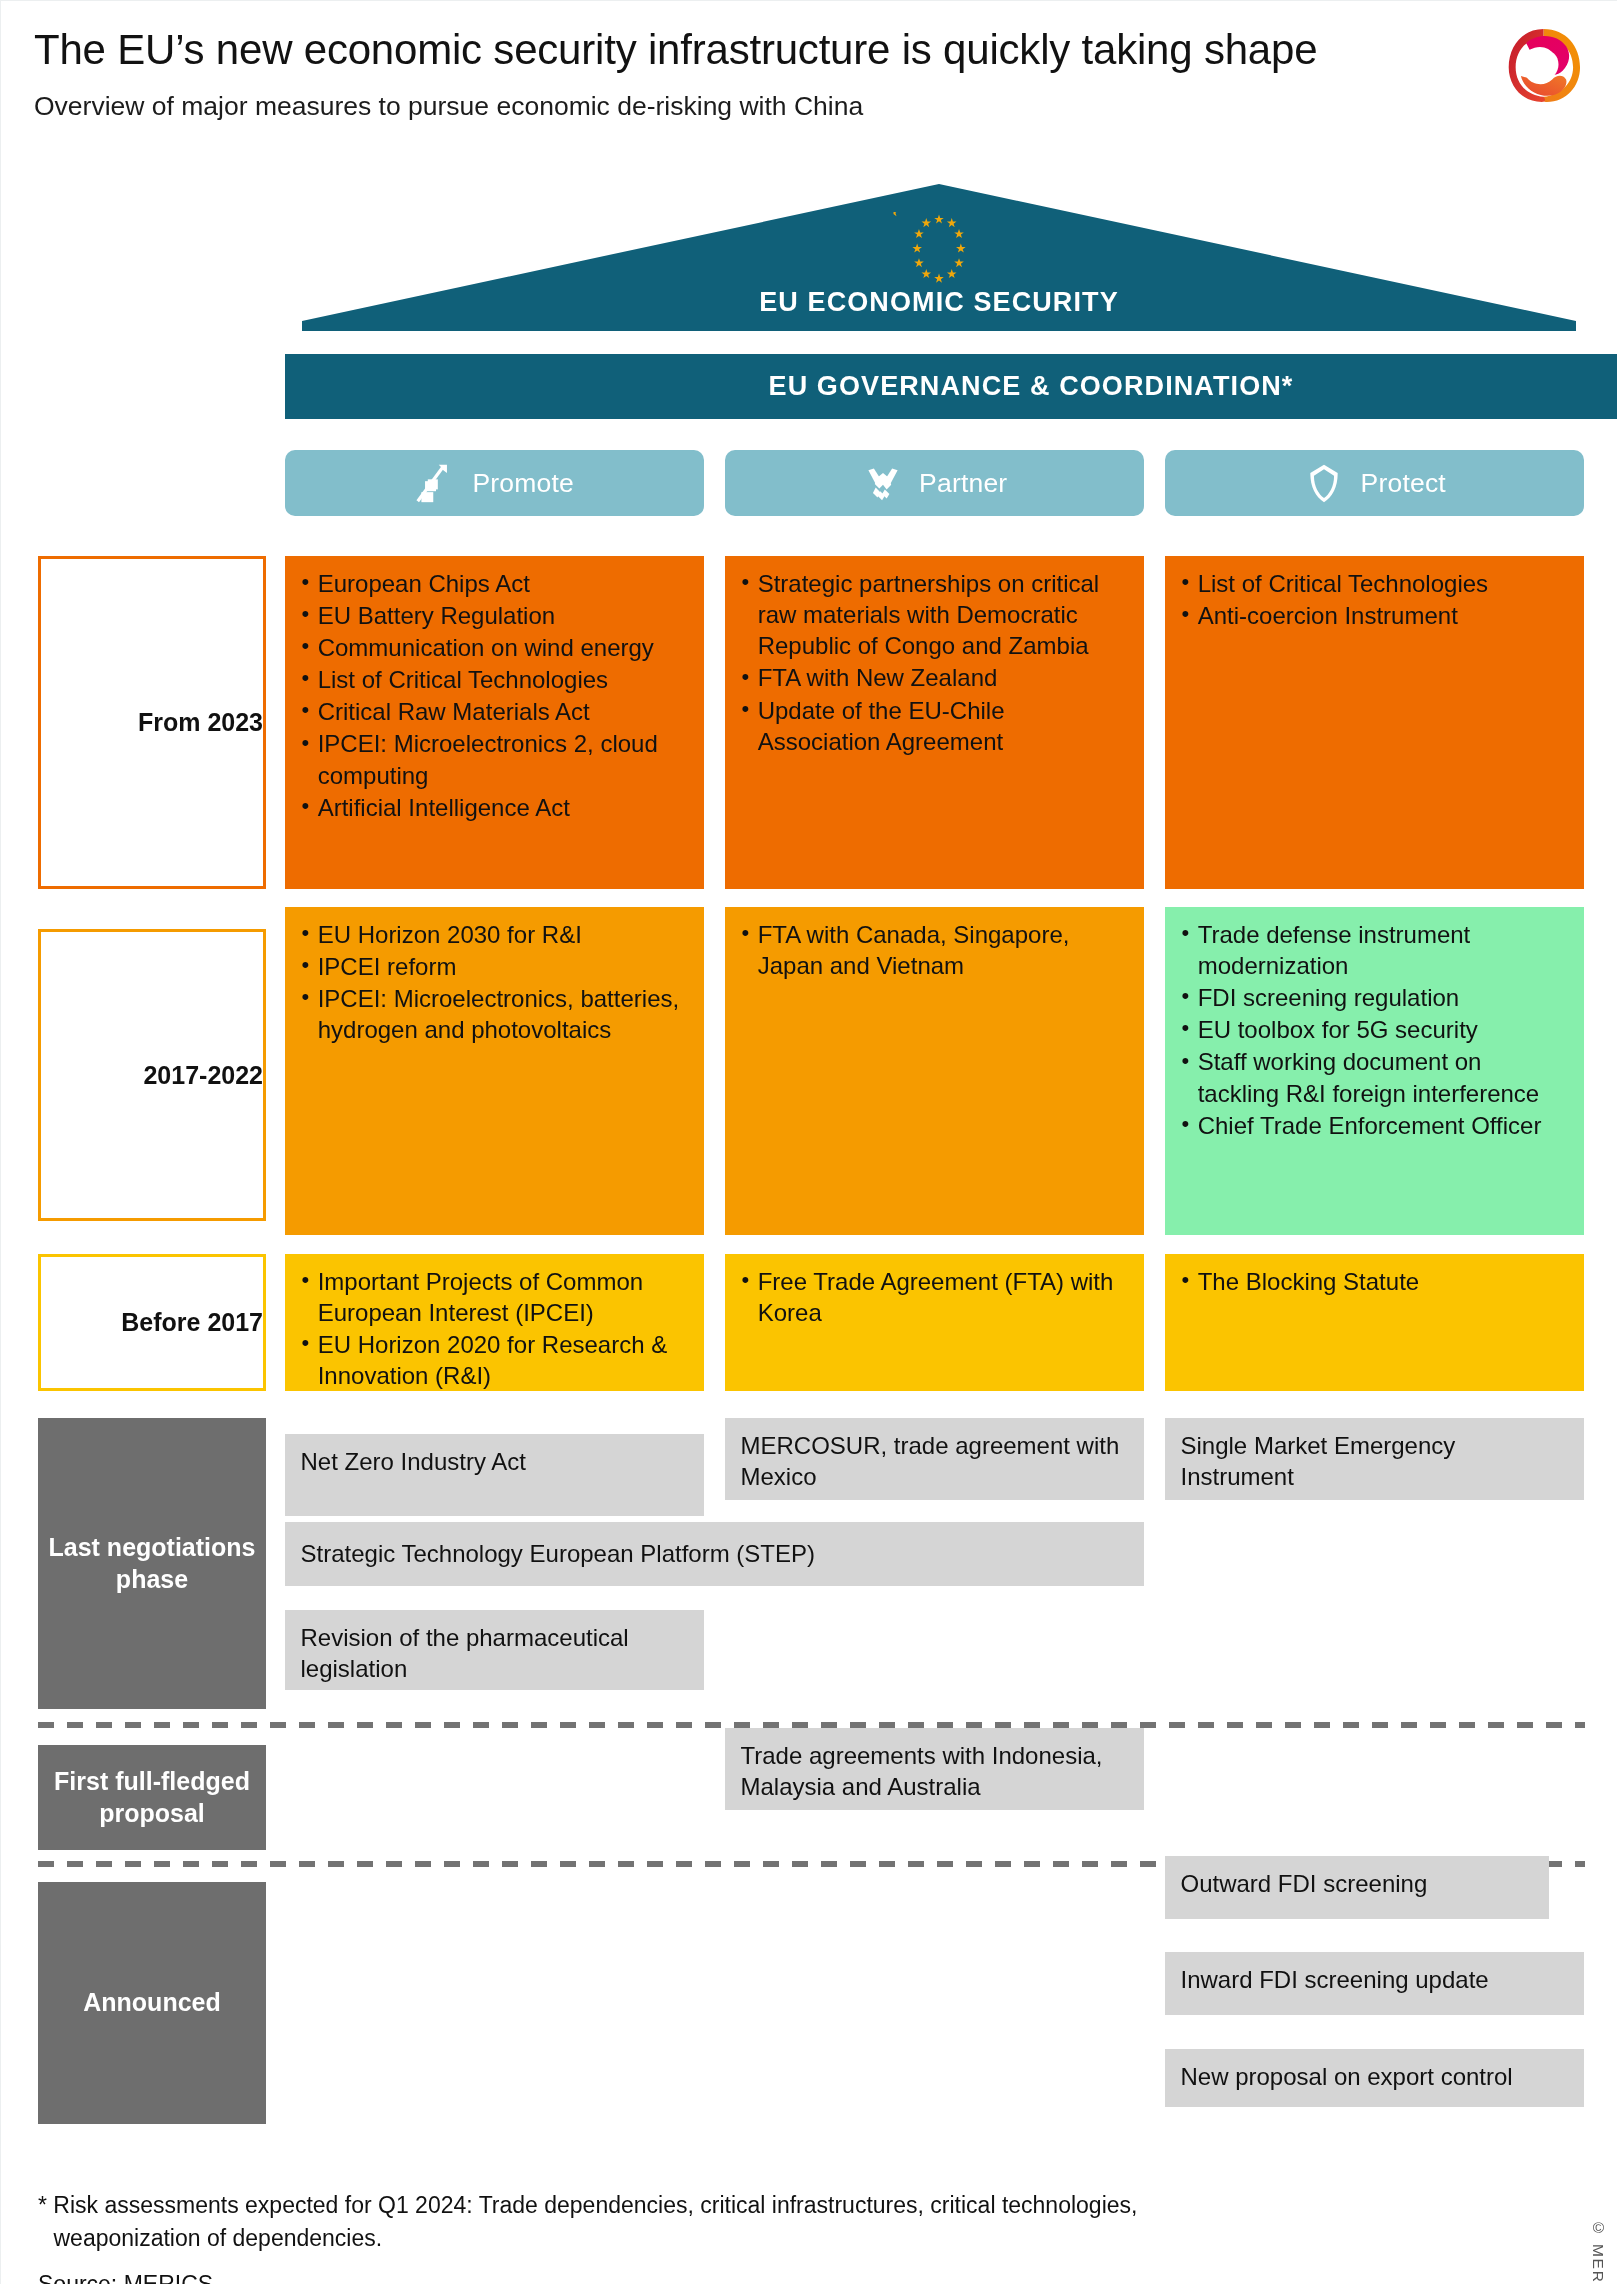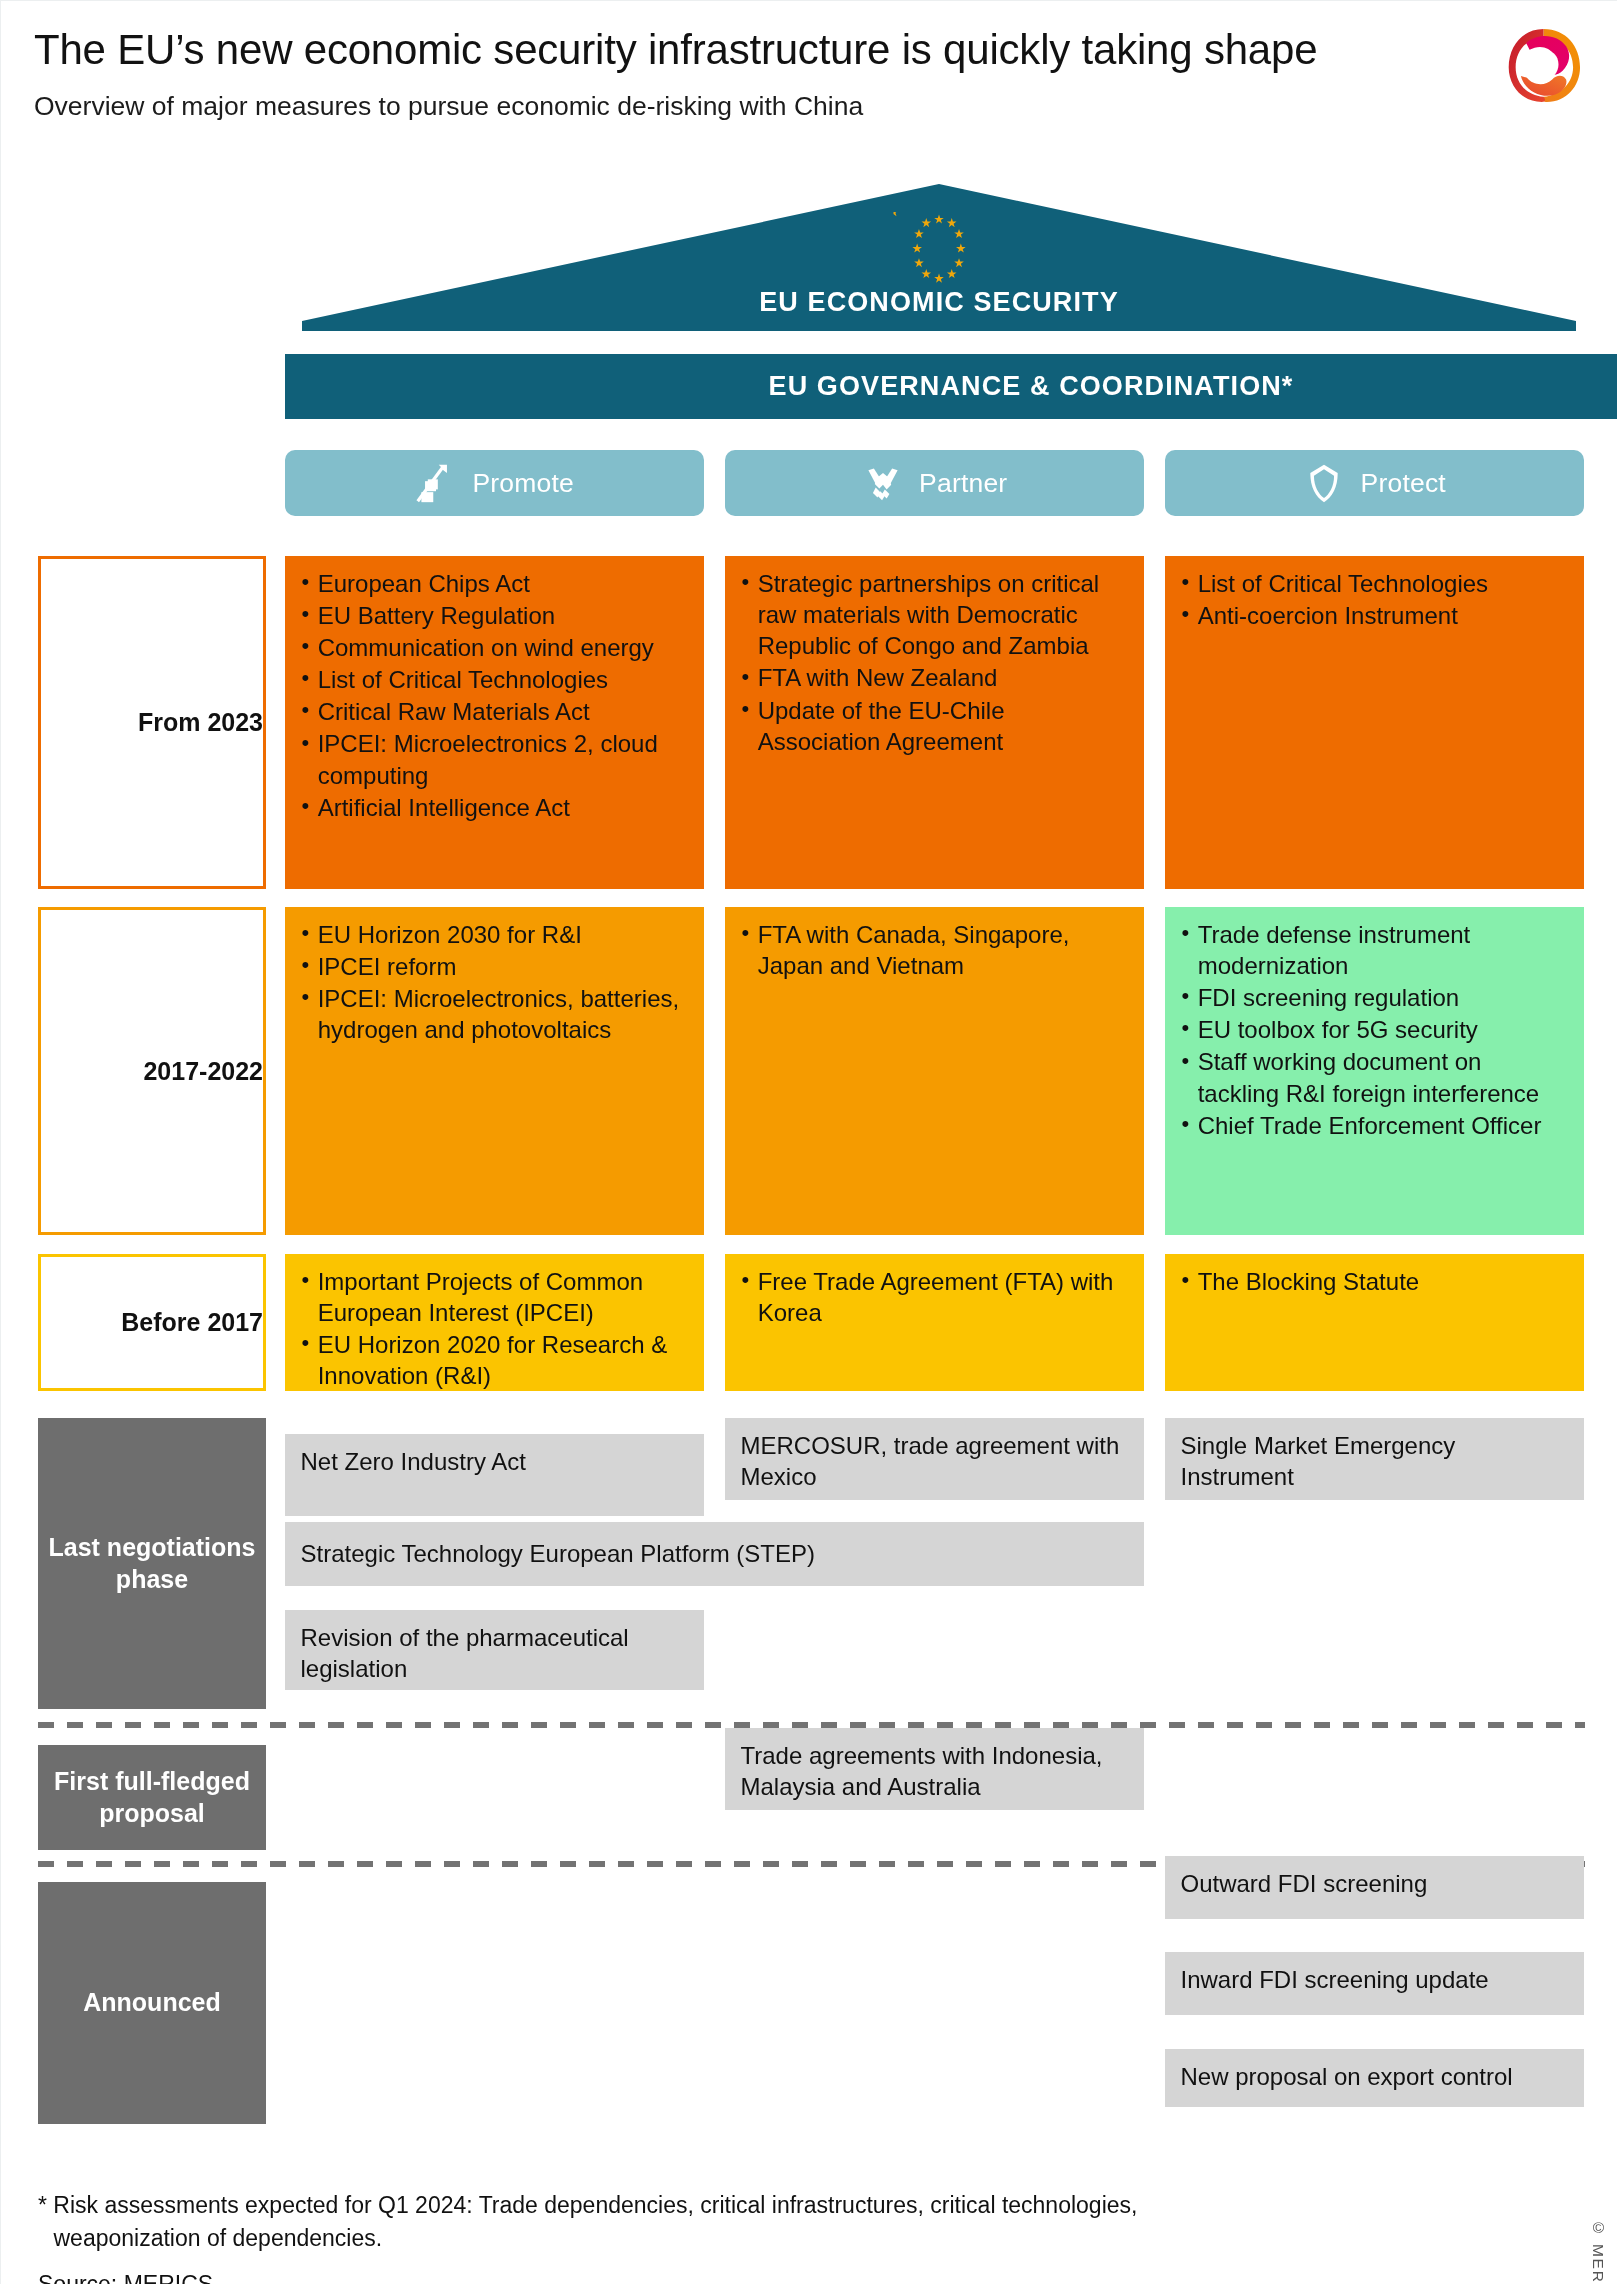--- a/index.html
+++ b/index.html
@@ -240,21 +240,21 @@
   </div>
   <div class="cell" style="left:1164px;top:555px;width:419px;height:333px;background:#EE6C00;">
     <div class="cell-inner">
         <ul>
       <li>List of Critical Technologies</li>
       <li>Anti-coercion Instrument</li>
     </ul>
       </div>
   </div>
 
-  <div class="rowlabel" style="top:906px;height:328px;border:3.2px solid #F59B00;">
+  <div class="rowlabel" style="top:928px;height:292px;border:3.2px solid #F59B00;">
     <span>2017-2022</span>
   </div>
   <div class="cell" style="left:284px;top:906px;width:419px;height:328px;background:#F59B00;">
     <div class="cell-inner">
         <ul>
       <li>EU Horizon 2030 for R&amp;I</li>
       <li>IPCEI reform</li>
       <li>IPCEI: Microelectronics, batteries, hydrogen and photovoltaics</li>
     </ul>
       </div>
@@ -330,21 +330,21 @@
   </div>
   <div class="graybox" style="left:724px;top:1727px;width:419px;height:82px;">
     <span>Trade agreements with Indonesia, Malaysia and Australia</span>
   </div>
 
   <div class="dashline" style="top:1860px;"></div>
 
   <div class="graylabel" style="top:1881px;height:242px;">
     <span>Announced</span>
   </div>
-  <div class="graybox" style="left:1164px;top:1855px;width:419px;height:63px;">
+  <div class="graybox" style="left:1164px;top:1855px;width:384px;height:63px;">
     <span>Outward FDI screening</span>
   </div>
   <div class="graybox" style="left:1164px;top:1951px;width:419px;height:63px;">
     <span>Inward FDI screening update</span>
   </div>
   <div class="graybox" style="left:1164px;top:2048px;width:419px;height:58px;">
     <span>New proposal on export control</span>
   </div>
 
   <div class="footnote">

